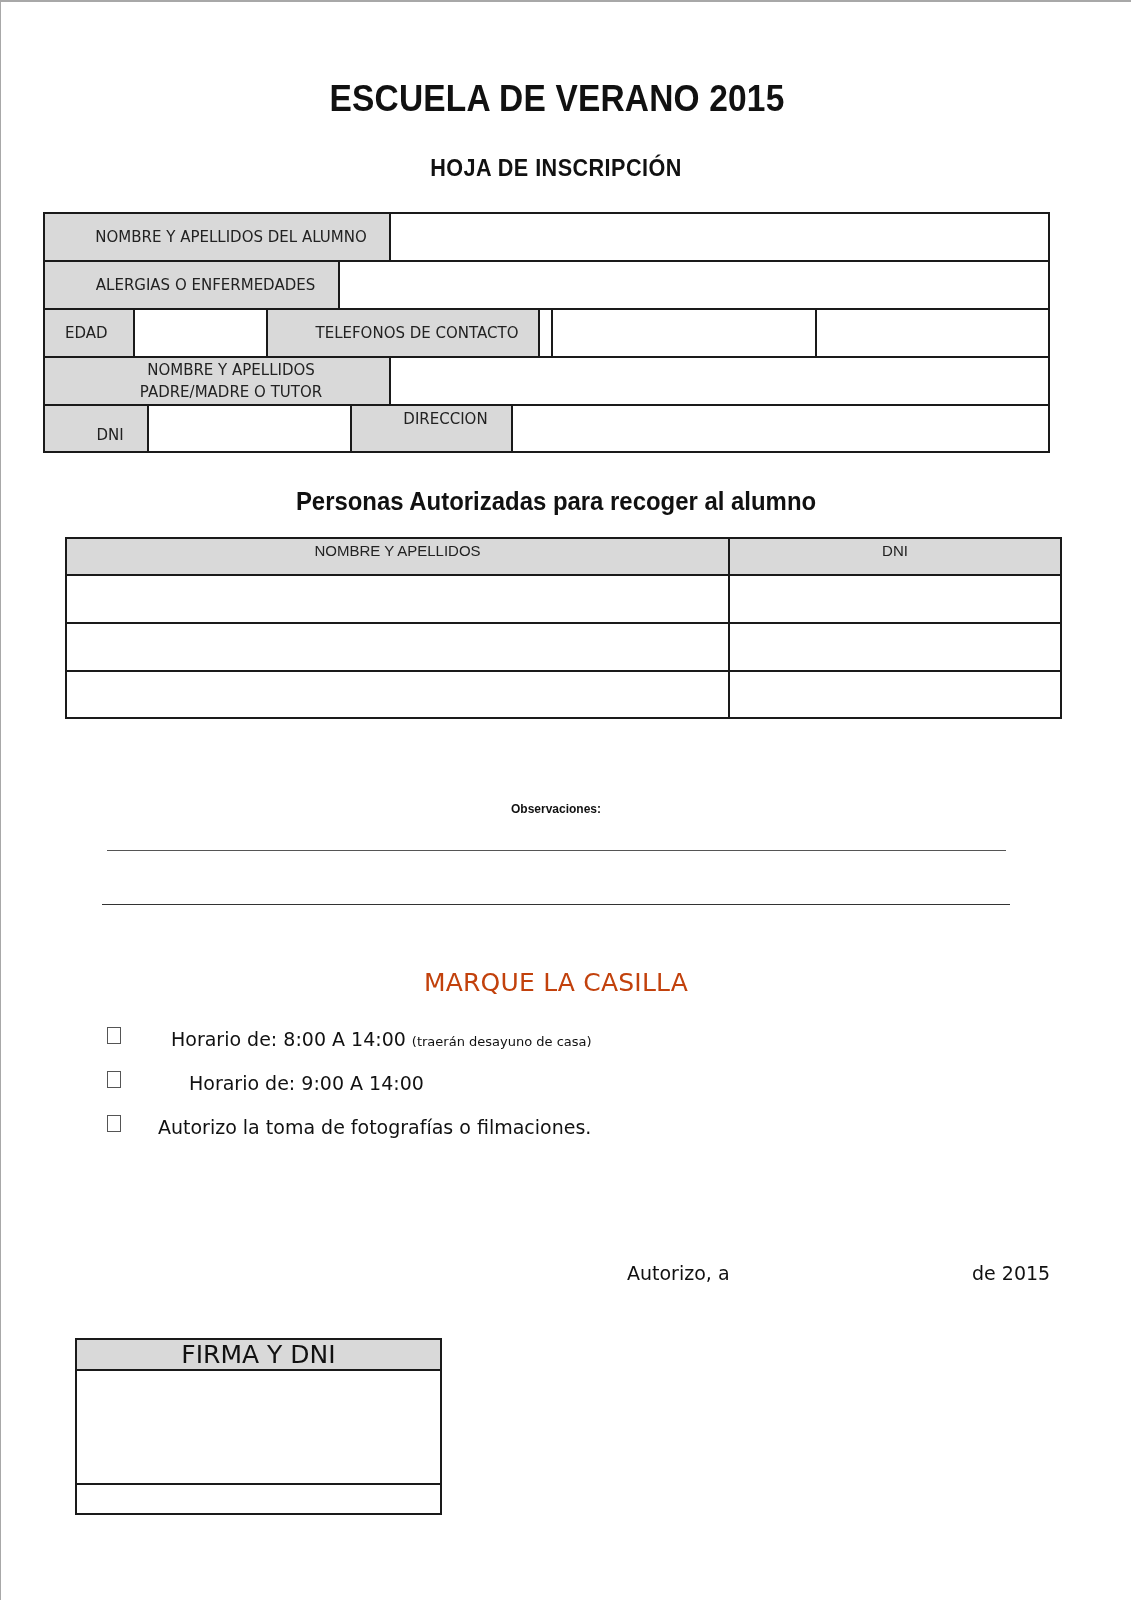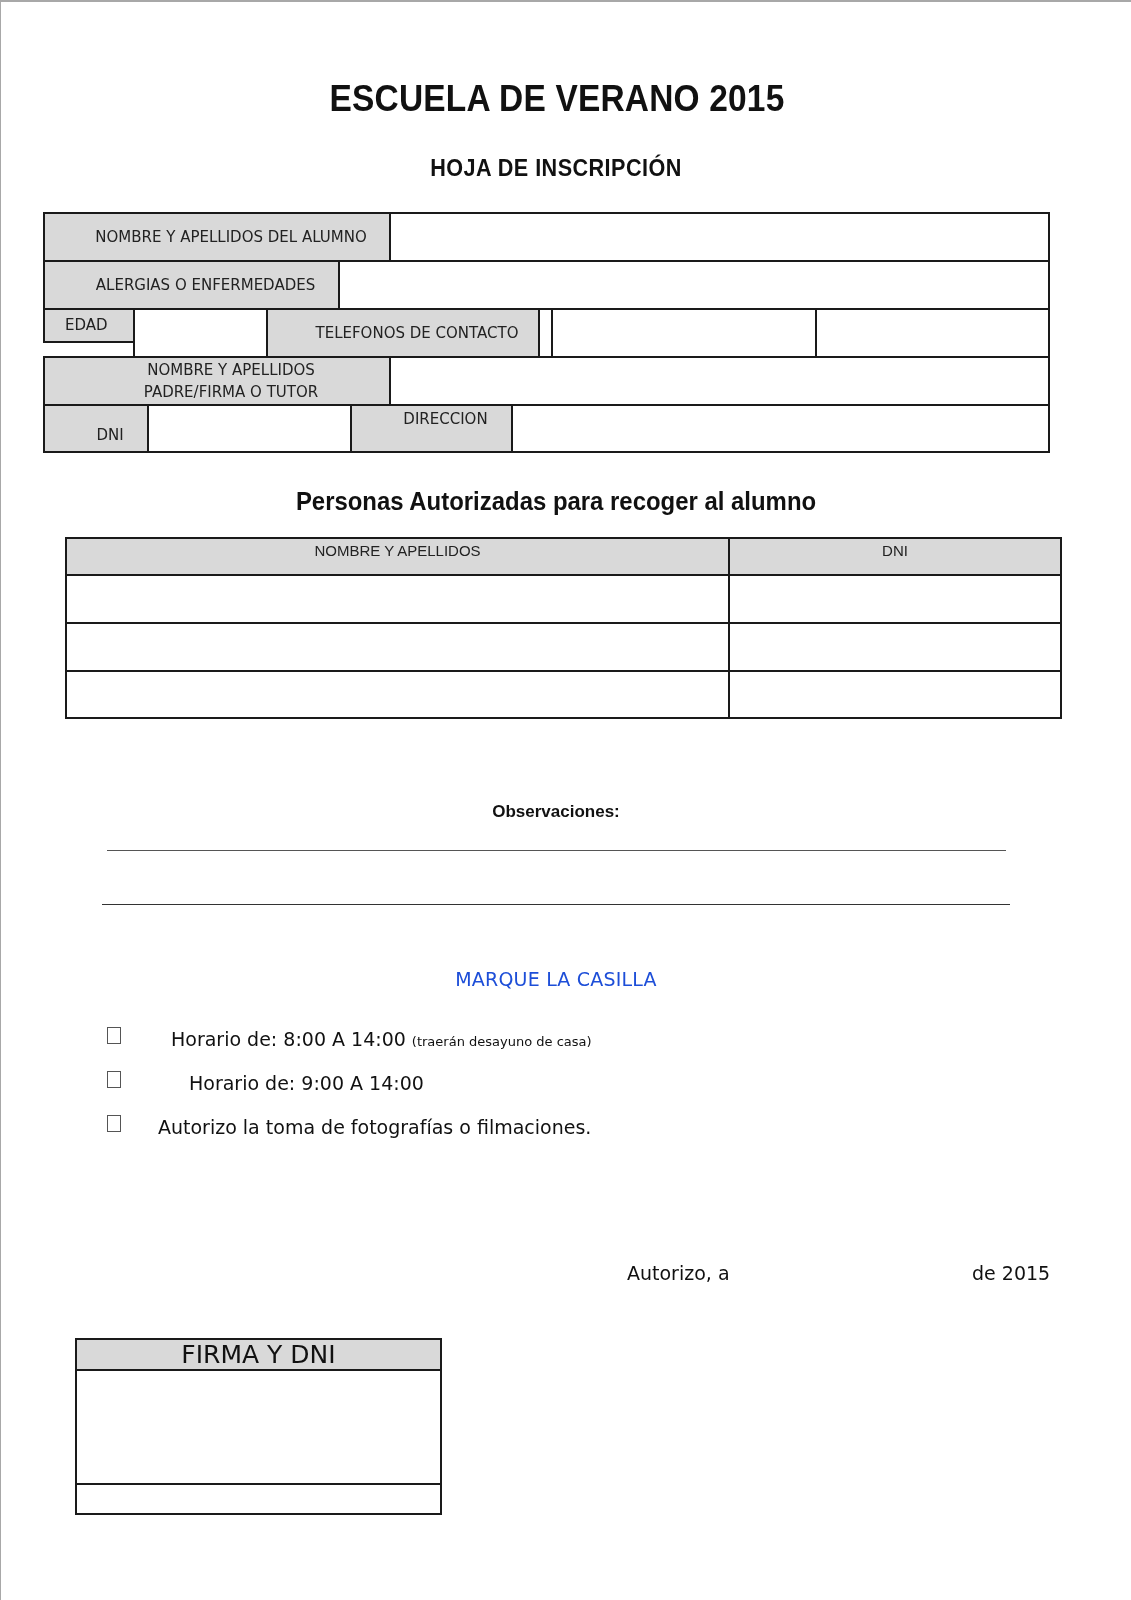--- a/index.html
+++ b/index.html
@@ -37,23 +37,23 @@
     .field { cursor: text; }
     .section-title {
       left: 0; width: 1110px; top: 484px; text-align: center;
       font-size: 26px; font-weight: bold; transform: scaleX(0.92);
     }
     .thead {
       background: #d9d9d9; font-family: "Liberation Sans Narrow", "Liberation Sans", sans-serif;
       font-size: 15px; color: #222; display: flex; justify-content: center; align-items: flex-start;
       padding-top: 3px; transform-origin: center;
     }
-    .obs-label { left: 0; width: 1110px; top: 800px; text-align: center; font-size: 17px; font-weight: bold; }
+    .obs-label { left: 0; width: 1110px; top: 800px; text-align: center; font-size: 12px; font-weight: bold; }
     .hline { height: 1px; background: #555; }
-    .marque { left: 0; width: 1110px; top: 966px; text-align: center; font-size: 19px; font-family: "DejaVu Sans", sans-serif; color: #1d4ed8; letter-spacing: 0.2px; }
+    .marque { left: 0; width: 1110px; top: 966px; text-align: center; font-size: 25px; font-family: "DejaVu Sans", sans-serif; color: #c2410c; letter-spacing: 0.2px; }
     .chk {
       width: 14px; height: 17px; border: 1px solid #555; box-sizing: border-box; background: #fff; cursor: pointer;
     }
     .opt { font-family: "DejaVu Sans", sans-serif; font-size: 19px; color: #111; white-space: nowrap; }
     .opt small { font-size: 13px; }
     .date { font-family: "DejaVu Sans", sans-serif; font-size: 19px; color: #111; }
     .firma-head {
       background: #d9d9d9; font-family: "DejaVu Sans", sans-serif; font-size: 25px;
       display: flex; align-items: center; justify-content: center;
     }
@@ -65,29 +65,29 @@
 <div class="abs subtitle">HOJA DE INSCRIPCIÓN</div>
 
 <div>
 
   <div class="cell lbl" style="left:42px;top:210px;width:348px;height:50px;">NOMBRE Y APELLIDOS DEL ALUMNO</div>
   <div class="cell field" style="left:388px;top:210px;width:661px;height:50px;"></div>
 
   <div class="cell lbl" style="left:42px;top:258px;width:297px;height:50px;">ALERGIAS O ENFERMEDADES</div>
   <div class="cell field" style="left:337px;top:258px;width:712px;height:50px;"></div>
 
-  <div class="cell lbl left" style="left:42px;top:306px;width:92px;height:35px;">EDAD</div>
+  <div class="cell lbl left" style="left:42px;top:306px;width:92px;height:50px;">EDAD</div>
   <div class="cell field" style="left:132px;top:306px;width:135px;height:50px;"></div>
   <div class="cell lbl" style="left:265px;top:306px;width:274px;height:50px;">TELEFONOS DE CONTACTO</div>
   <div class="cell field" style="left:550px;top:306px;width:266px;height:50px;"></div>
   <div class="cell field" style="left:814px;top:306px;width:235px;height:50px;"></div>
 
   <div class="cell lbl" style="left:42px;top:354px;width:348px;height:50px;flex-direction:column;line-height:22px;">
     <span>NOMBRE Y APELLIDOS</span>
-    <span>PADRE/FIRMA O TUTOR</span>
+    <span>PADRE/MADRE O TUTOR</span>
   </div>
   <div class="cell field" style="left:388px;top:354px;width:661px;height:50px;"></div>
 
   <div class="cell lbl" style="left:42px;top:402px;width:106px;height:49px;padding-top:14px;">DNI</div>
   <div class="cell field" style="left:146px;top:402px;width:205px;height:49px;"></div>
   <div class="cell lbl top" style="left:349px;top:402px;width:163px;height:49px;">DIRECCION</div>
   <div class="cell field" style="left:510px;top:402px;width:539px;height:49px;"></div>
 </div>
 
 <div class="abs section-title">Personas Autorizadas para recoger al alumno</div>

